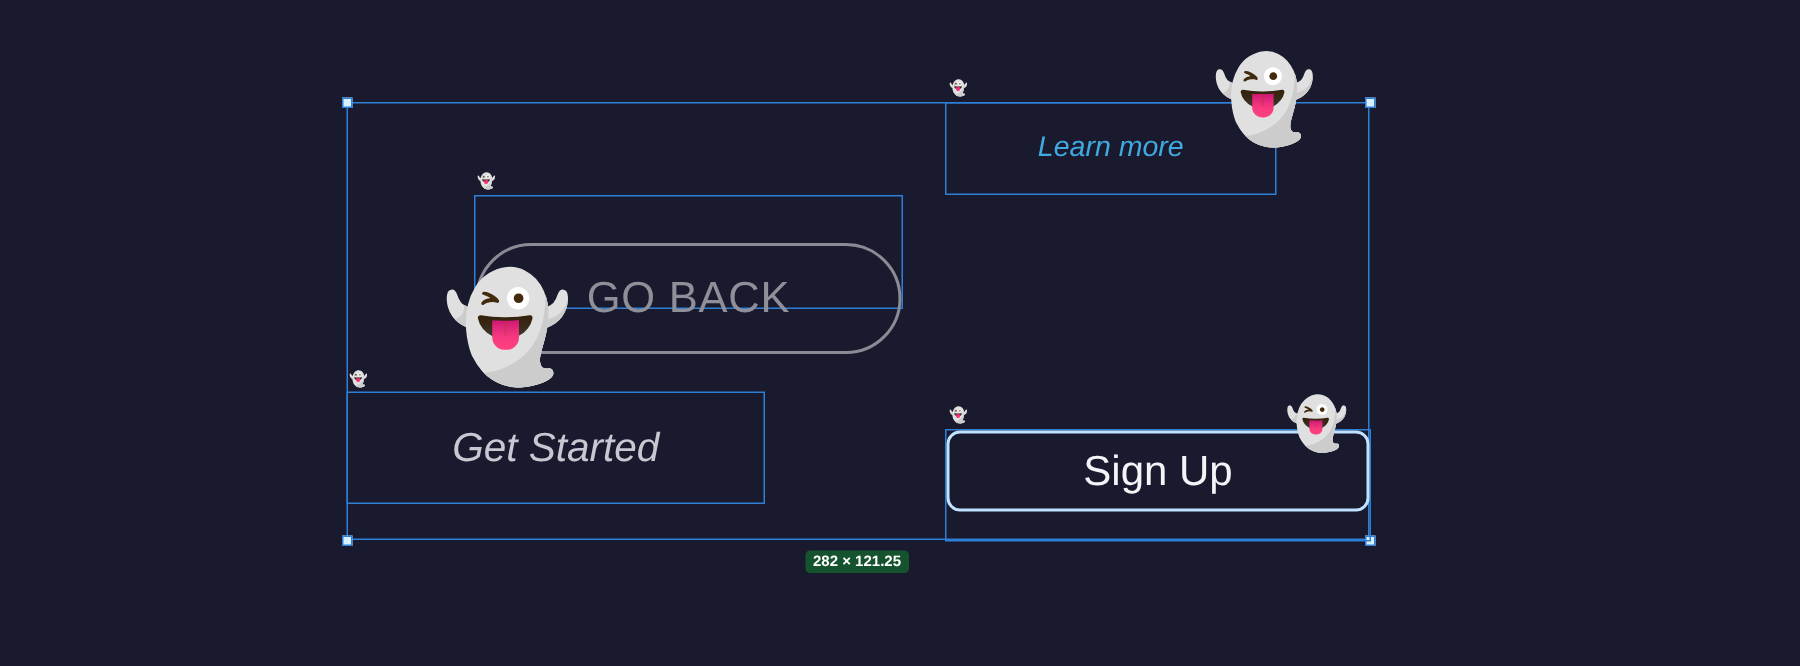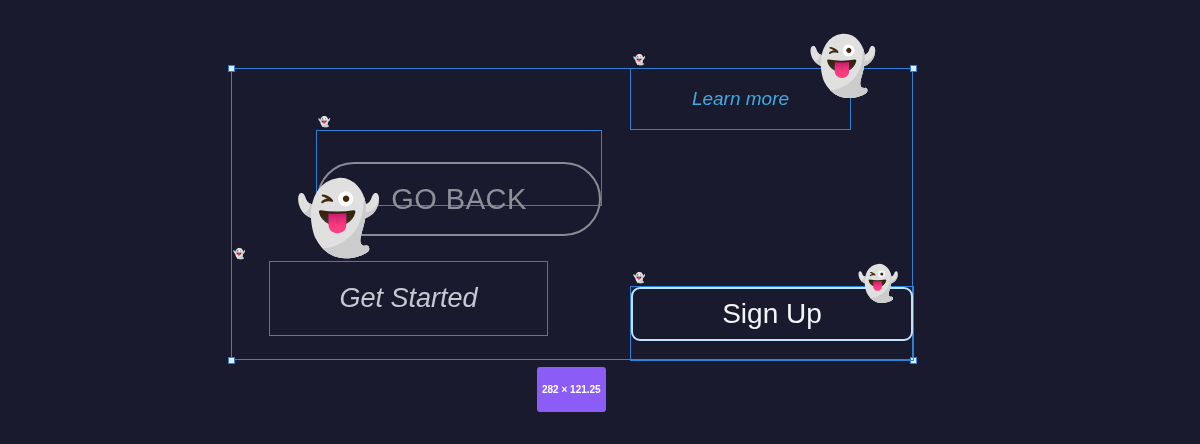--- a/index.html
+++ b/index.html
@@ -48,21 +48,20 @@
       font-size: 19px;
     }
 
     
     .getstarted-box {
       left: 231px; top: 261px; width: 279px; height: 75px;
       display: flex; align-items: center; justify-content: center;
       color: #c7c8d2;
       font-style: italic;
       font-size: 27px;
-      margin-left: 38px;
     }
 
     
     .signup-btn {
       left: 631px; top: 287px; width: 282px; height: 54px;
       border: 2px solid #bfe3ff;
       border-radius: 9px;
       display: flex; align-items: center; justify-content: center;
       color: #f2f4f8;
       font-size: 28px;
@@ -73,25 +72,25 @@
       font-size: 10px; line-height: 1;
     }
 
     .ghost {
       line-height: 1;
     }
 
     
     .size-badge {
       left: 537px; top: 367px;
-      background: #8b5cf6;
+      background: #14532d;
       color: #ffffff;
       font-size: 10px;
       font-weight: bold;
-      padding: 17px 5px;
+      padding: 2px 5px;
       border-radius: 3px;
       white-space: nowrap;
     }
   </style>
 </head>
 <body>
 
 <div class="abs group-frame"></div>
 
 <div class="abs handle" style="left:228px; top:65px;"></div>

